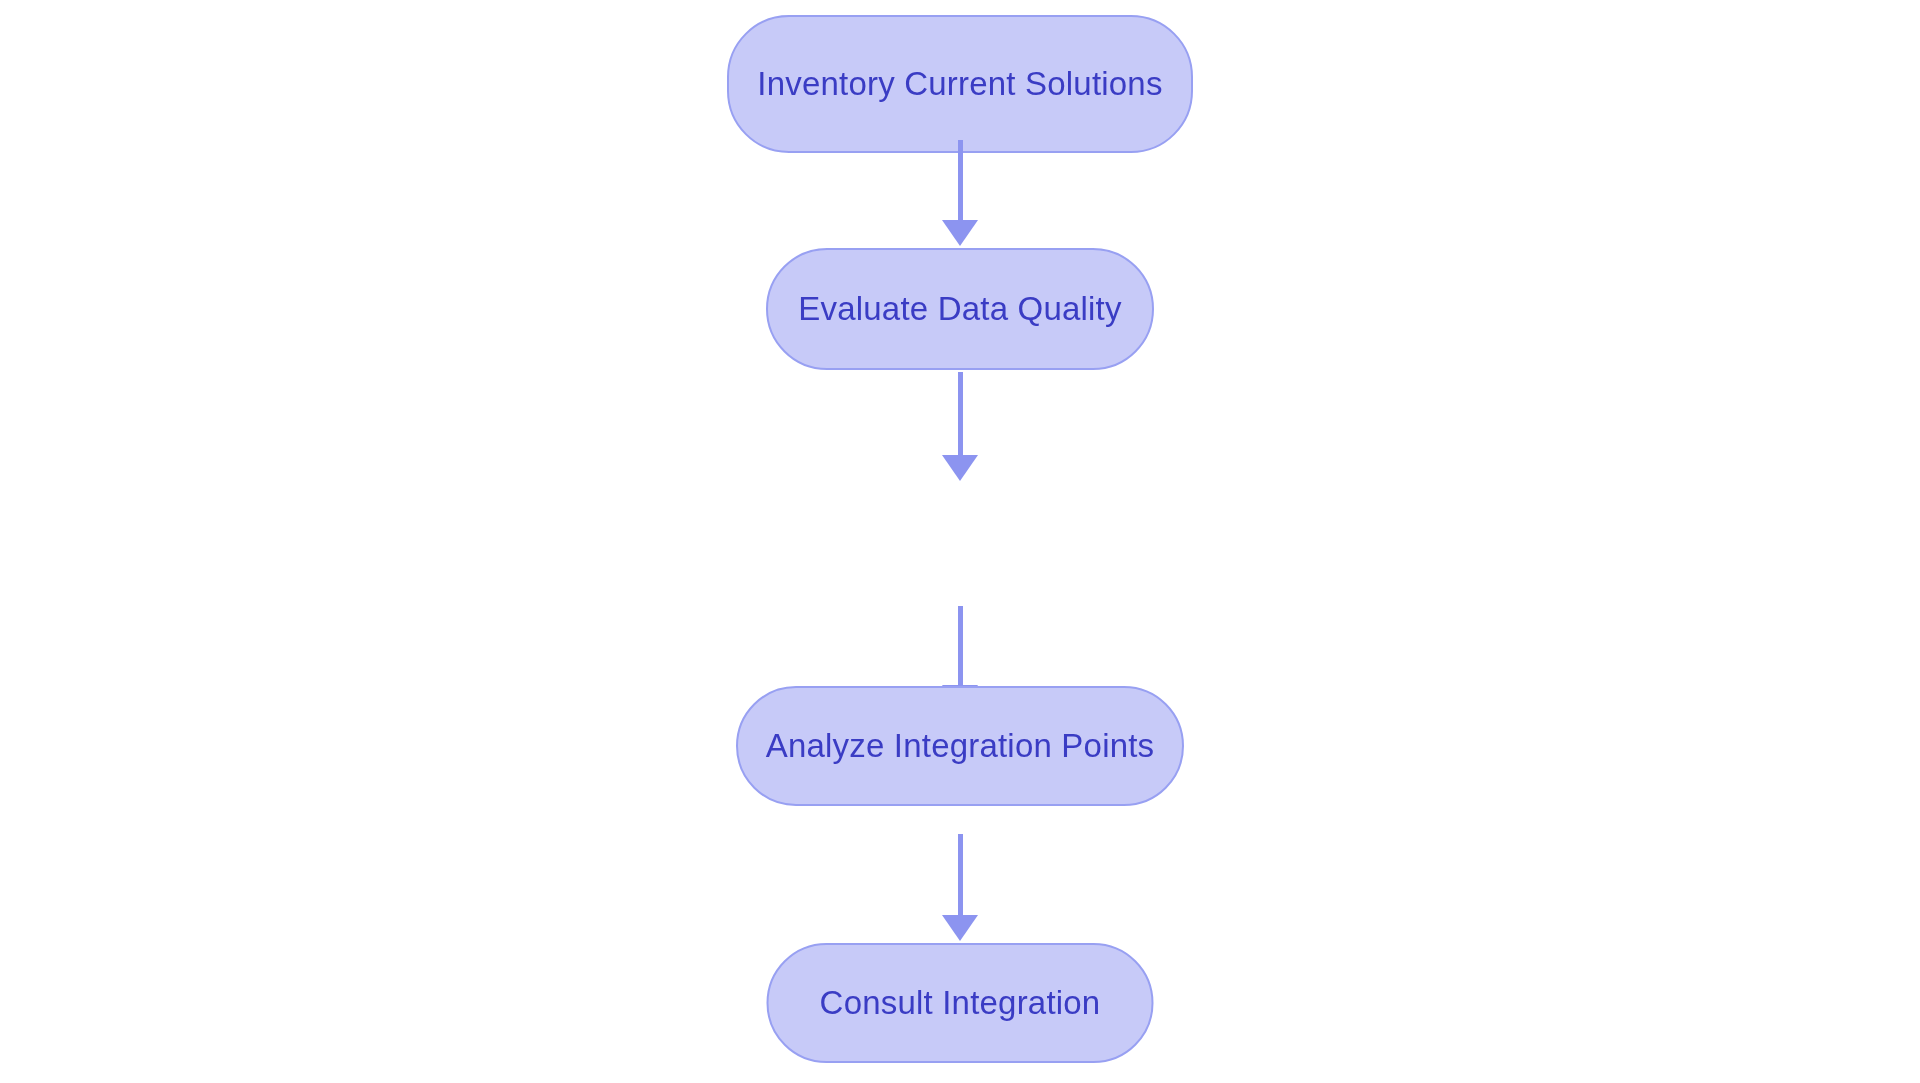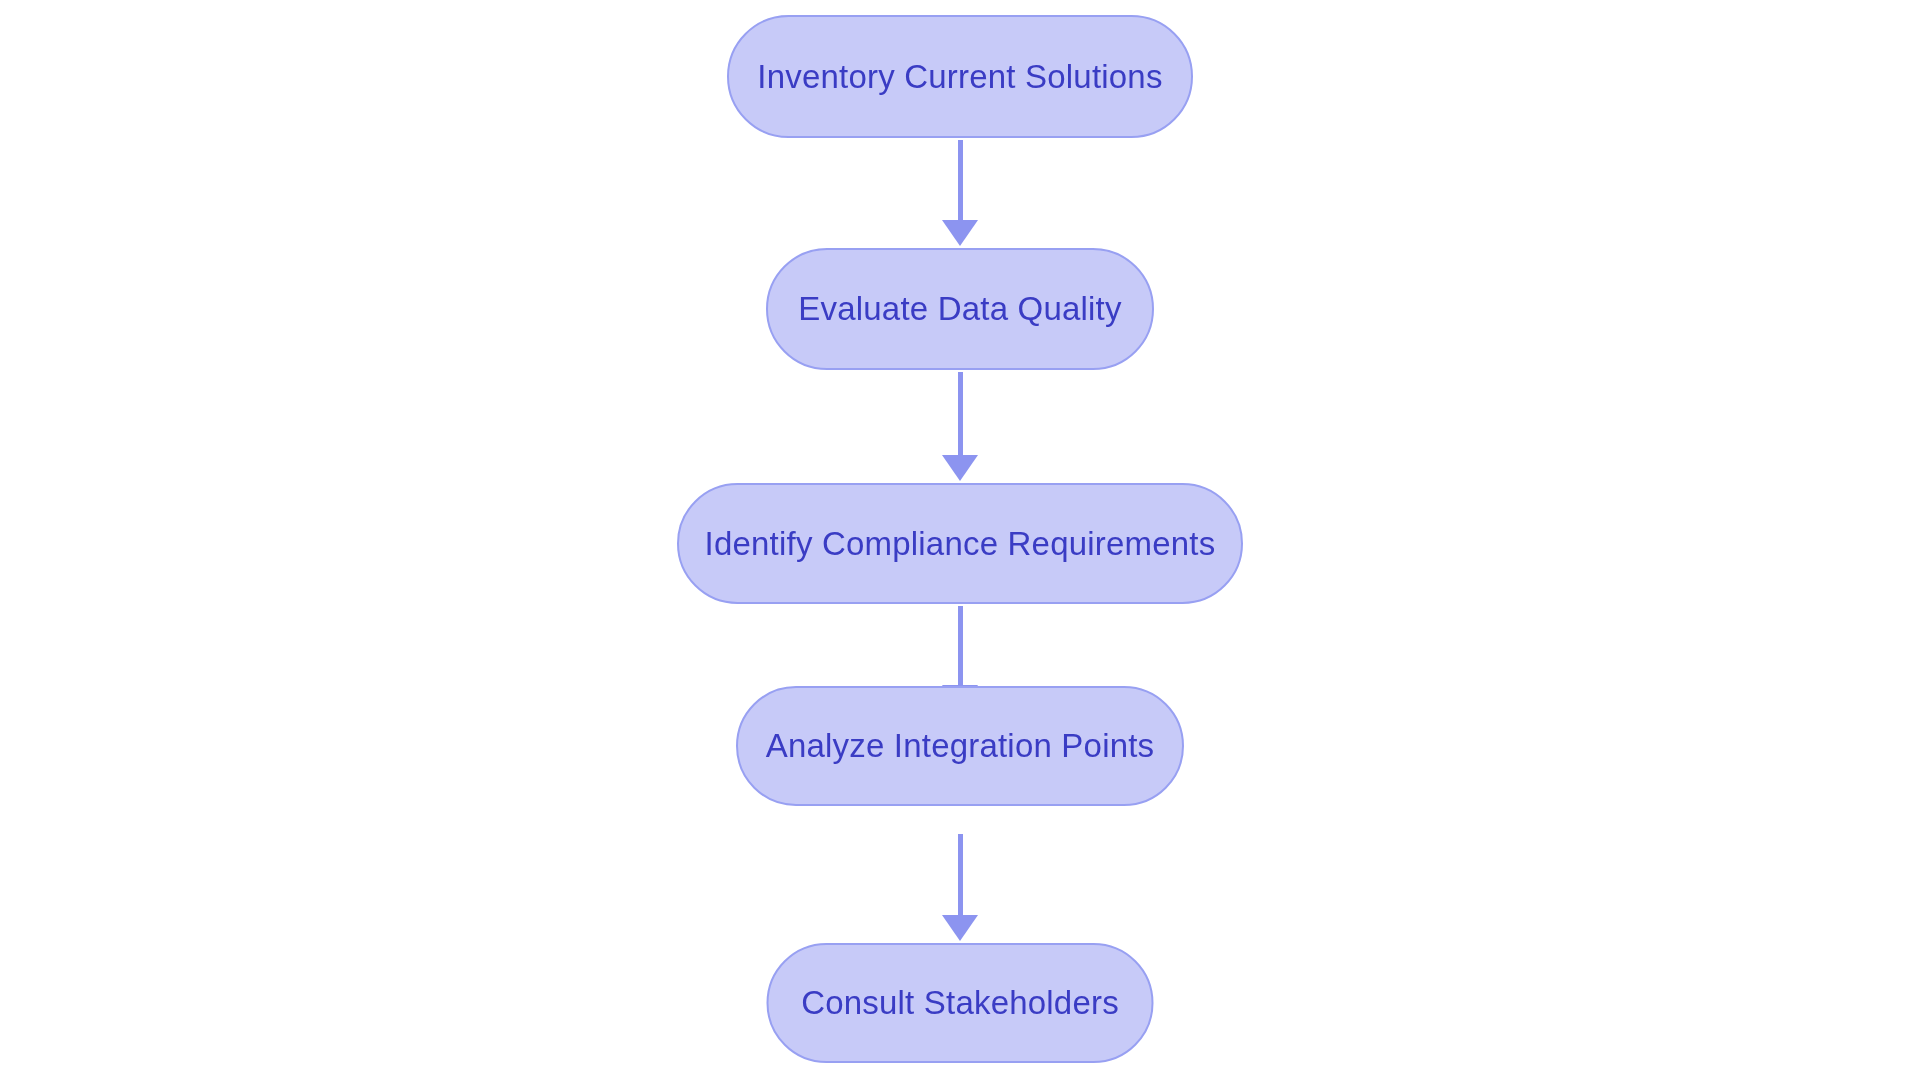--- a/index.html
+++ b/index.html
@@ -30,21 +30,21 @@
     align-items: center;
     justify-content: center;
   }
   .node-label {
     color: var(--node-text);
     font-size: 33px;
     font-weight: 400;
     white-space: nowrap;
     letter-spacing: 0.2px;
   }
-  .n1 { top: 15px;  width: 466px; height: 123px; }
+  .n1 { top: 15px;  width: 466px; height: 138px; }
   .n2 { top: 248px; width: 388px; height: 122px; }
   .n3 { top: 483px; width: 566px; height: 121px; }
   .n4 { top: 686px; width: 448px; height: 120px; }
   .n5 { top: 943px; width: 387px; height: 120px; }
   .arrow {
     position: absolute;
     left: 50%;
     transform: translateX(-50%);
     display: flex;
     flex-direction: column;
@@ -83,35 +83,32 @@
 
   <div class="node n2">
     <span class="node-label">Evaluate Data Quality</span>
   </div>
 
   <div class="arrow a2">
     <div class="arrow-line"></div>
     <div class="arrow-head"></div>
   </div>
 
-  <div class="node n3">
-    <span class="node-label">Identify Compliance Requirements</span>
-  </div>
 
   <div class="arrow a3">
     <div class="arrow-line"></div>
     <div class="arrow-head"></div>
   </div>
 
   <div class="node n4">
     <span class="node-label">Analyze Integration Points</span>
   </div>
 
   <div class="arrow a4">
     <div class="arrow-line"></div>
     <div class="arrow-head"></div>
   </div>
 
   <div class="node n5">
-    <span class="node-label">Consult Stakeholders</span>
+    <span class="node-label">Consult Integration</span>
   </div>
 
 </div>
 
 </body></html>

